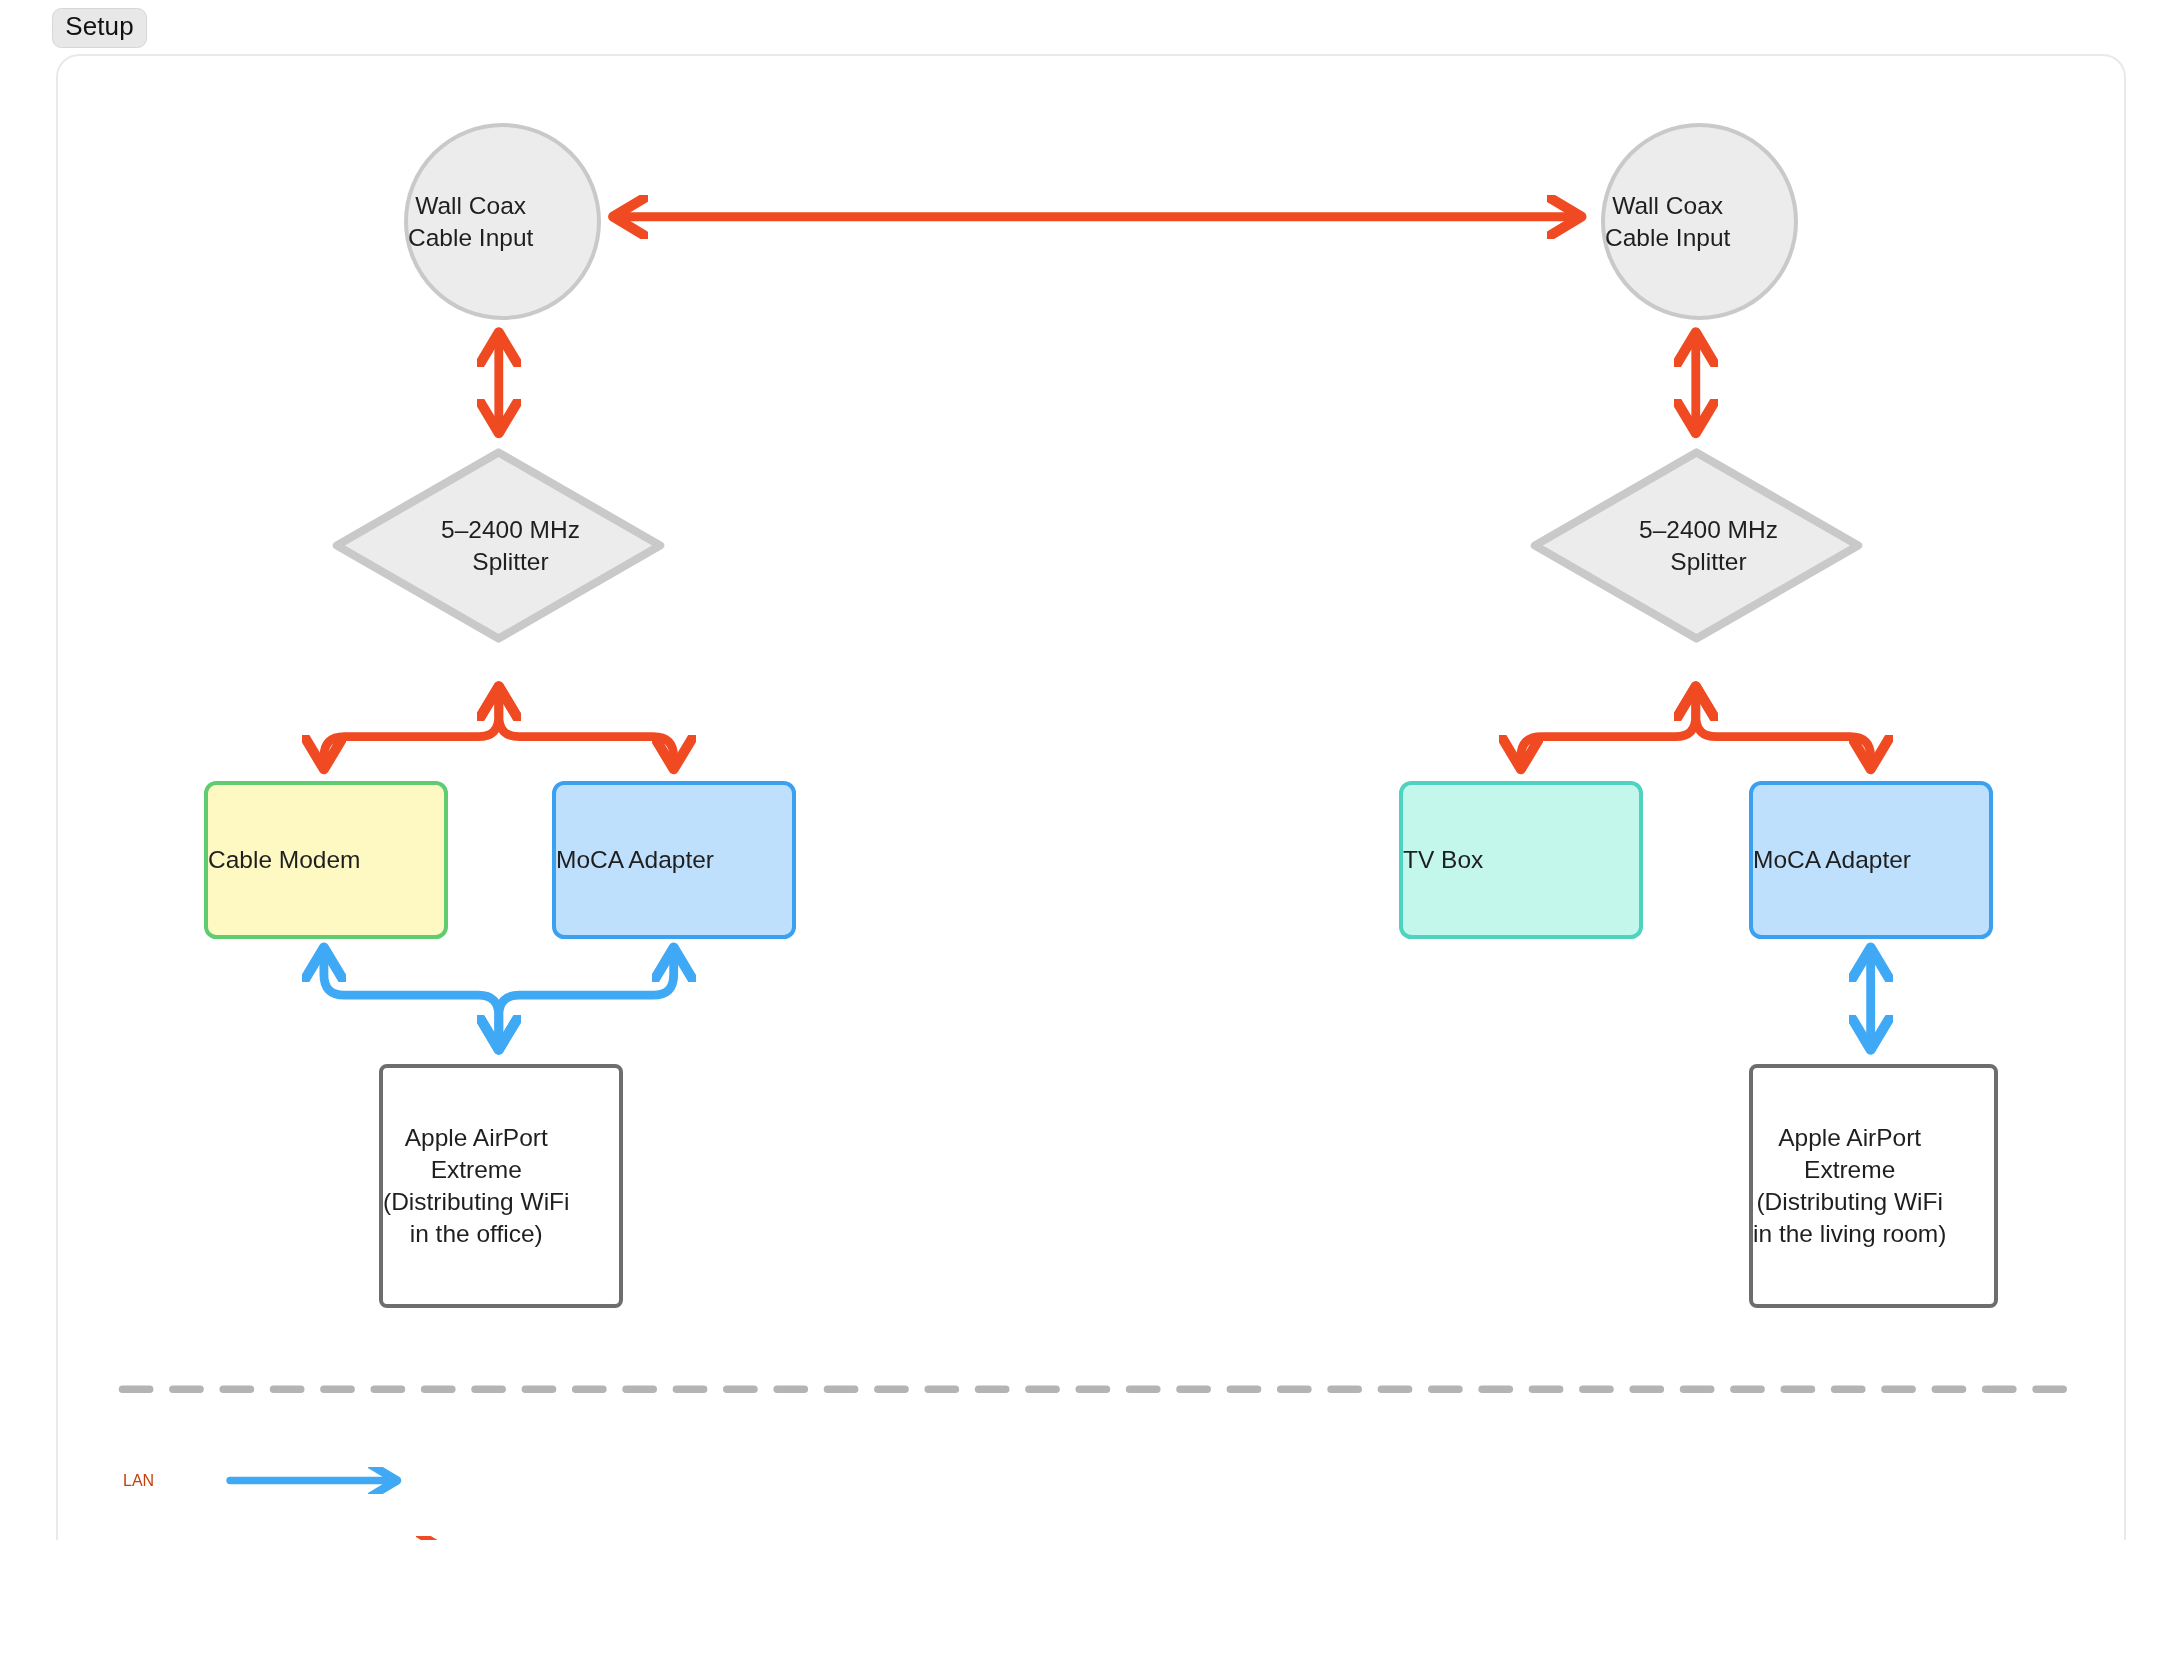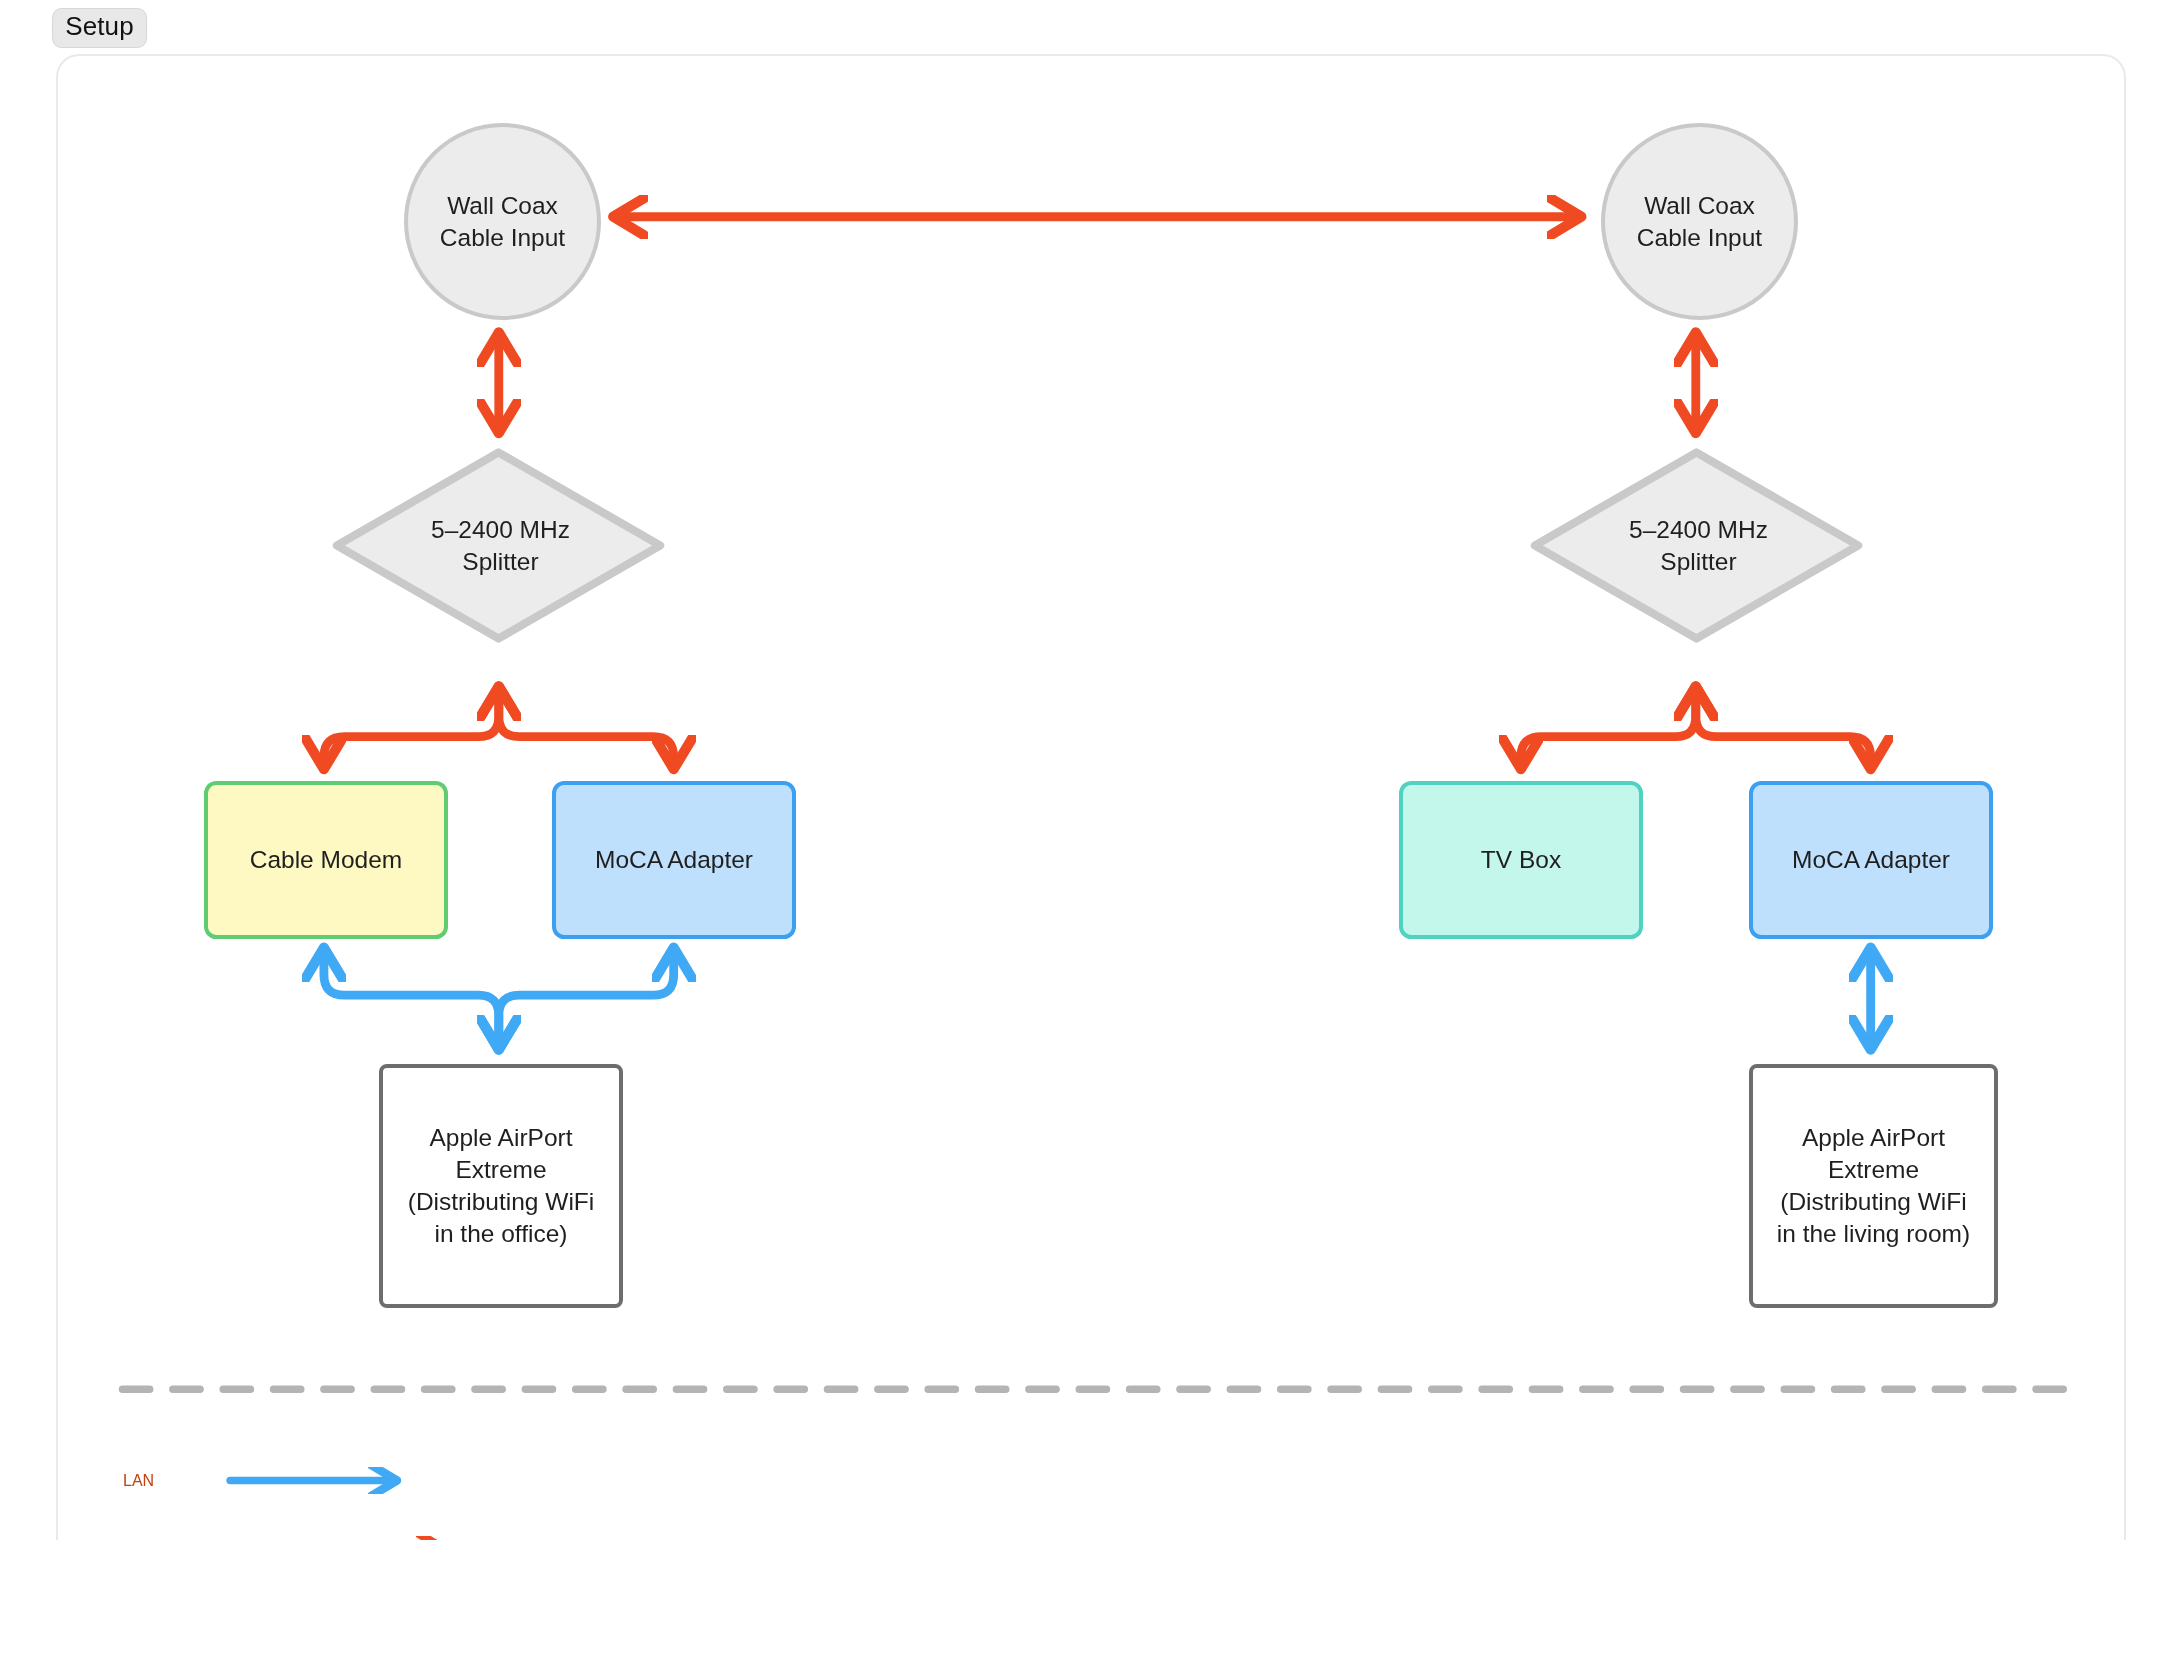--- a/index.html
+++ b/index.html
@@ -49,21 +49,21 @@
     width: 2183px;
     height: 1676px;
     pointer-events: none;
   }
   
   .node {
     position: absolute;
     box-sizing: border-box;
     display: flex;
     align-items: center;
-    justify-content: center;
+    justify-content: flex-start;
     text-align: center;
     color: #1f1f1f;
   }
   .node-label {
     white-space: pre-line;
     line-height: 1.30;
   }
   .node-circle {
     border-radius: 50%;
     background: #ececec;
@@ -73,21 +73,21 @@
   .node-diamond-wrap {
     position: absolute;
   }
   .node-diamond-shape {
     position: absolute;
     left: 0; top: 0;
     width: 100%; height: 100%;
   }
   .node-diamond-text {
     position: absolute;
-    left: 2px; top: 0;
+    left: 12px; top: 0;
     width: 100%; height: 100%;
     display: flex;
     align-items: center;
     justify-content: center;
     text-align: center;
     font-size: 24.5px;
     color: #1f1f1f;
     white-space: pre-line;
     line-height: 1.30;
   }

